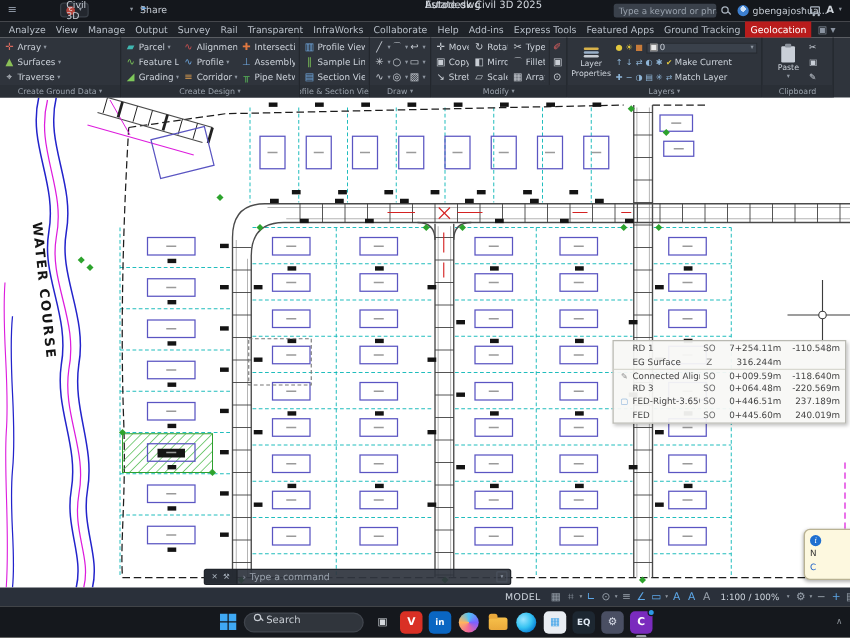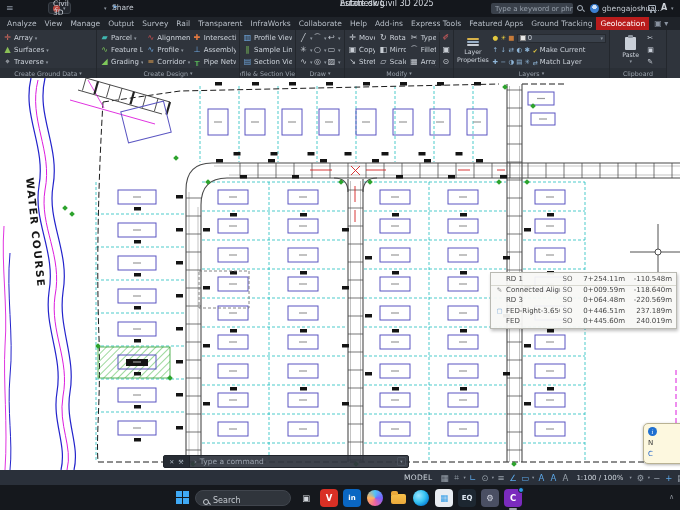--- a/index.html
+++ b/index.html
@@ -84,21 +84,21 @@
   .status{position:absolute;top:470px;left:0;right:0;height:15px;background:#2a303a;display:flex;align-items:center;padding-left:400px;gap:2px;z-index:25;white-space:nowrap}
   .model{font-size:7.5px;color:#cfd6de;letter-spacing:.3px;padding:0 4px}
   .sic{display:inline-flex;align-items:center;width:12px;justify-content:center;font-size:8.5px;color:#98a1ab}
   .sic.on{color:#5da8e8}
   .scaret{font-size:4.5px;color:#8f97a1;margin:0 1px}
   .scale{font-size:7px;color:#cfd6de;margin:0 3px}
   
   .taskbar{position:absolute;top:485px;left:0;right:0;height:25px;background:#15181d;display:flex;align-items:center;gap:6px;padding-left:176px;z-index:26}
   .win{width:13px;height:13px;display:grid;grid-template-columns:6px 6px;grid-template-rows:6px 6px;gap:1px;flex:0 0 13px}
   .win i{background:#3fa9f5}
-  .tsearch{width:96px;height:16px;border-radius:8px;background:#30353c;border:1px solid #40454d;display:flex;align-items:flex-end;gap:4px;padding:0 7px;color:#c6cbd1;font-size:8px;flex:0 0 96px}
+  .tsearch{width:96px;height:16px;border-radius:8px;background:#30353c;border:1px solid #40454d;display:flex;align-items:flex-start;gap:4px;padding:0 7px;color:#c6cbd1;font-size:8px;flex:0 0 96px}
   .tmag{position:relative;width:6px;height:6px;border:1.1px solid #c6cbd1;border-radius:50%;flex:0 0 6px}
   .tmag::after{content:"";position:absolute;width:3px;height:1.1px;background:#c6cbd1;right:-3px;bottom:-1px;transform:rotate(45deg)}
   .tapp{width:18px;height:18px;border-radius:4px;display:flex;align-items:center;justify-content:center;font-size:8.5px;font-weight:bold;position:relative;flex:0 0 18px}
   .tapp .badge{position:absolute;top:-2px;right:-2px;width:6px;height:6px;border-radius:50%;background:#2e9be6;border:1px solid #15181d}
   .tapp .ul{position:absolute;bottom:-3px;left:5px;width:8px;height:2px;border-radius:1px;background:#9aa0a6}
   .folder{width:15px;height:10px;background:linear-gradient(#f7c04a,#eaa93b);border-radius:2px;position:relative;margin-top:3px}
   .folder::before{content:"";position:absolute;top:-3px;left:0;width:7px;height:4px;background:#eaa93b;border-radius:2px 2px 0 0}
   .copi{width:16px;height:16px;border-radius:50%;background:conic-gradient(#4ec3f7,#7b61ff,#f0649e,#ffb45e,#4ec3f7)}
   .edge{width:16px;height:16px;border-radius:50%;background:radial-gradient(circle at 35% 35%,#9be5ff,#36c3f2 45%,#0b84d8 75%,#0a5ca8)}
   .tray{position:absolute;right:6px;top:8px;color:#8a9097;font-size:7px}
@@ -867,20 +867,27 @@
     </svg>
 
   <div class="tipbox" id="fill-tip">
       <div class="tip-row">
         <span class="tip-ic"></span>
         <span class="tip-name">RD 1</span>
         <span class="tip-type">SO</span>
         <span class="tip-sta">7+254.11m</span>
         <span class="tip-off">-110.548m</span>
       </div>
+      <div class="tip-row">
+        <span class="tip-ic"></span>
+        <span class="tip-name">EG Surface</span>
+        <span class="tip-type">Z</span>
+        <span class="tip-sta">316.244m</span>
+        <span class="tip-off"></span>
+      </div>
       <div class="tip-row divide">
         <span class="tip-ic">✎</span>
         <span class="tip-name">Connected Alignmen...</span>
         <span class="tip-type">SO</span>
         <span class="tip-sta">0+009.59m</span>
         <span class="tip-off">-118.640m</span>
       </div>
       <div class="tip-row">
         <span class="tip-ic"></span>
         <span class="tip-name">RD 3</span>

